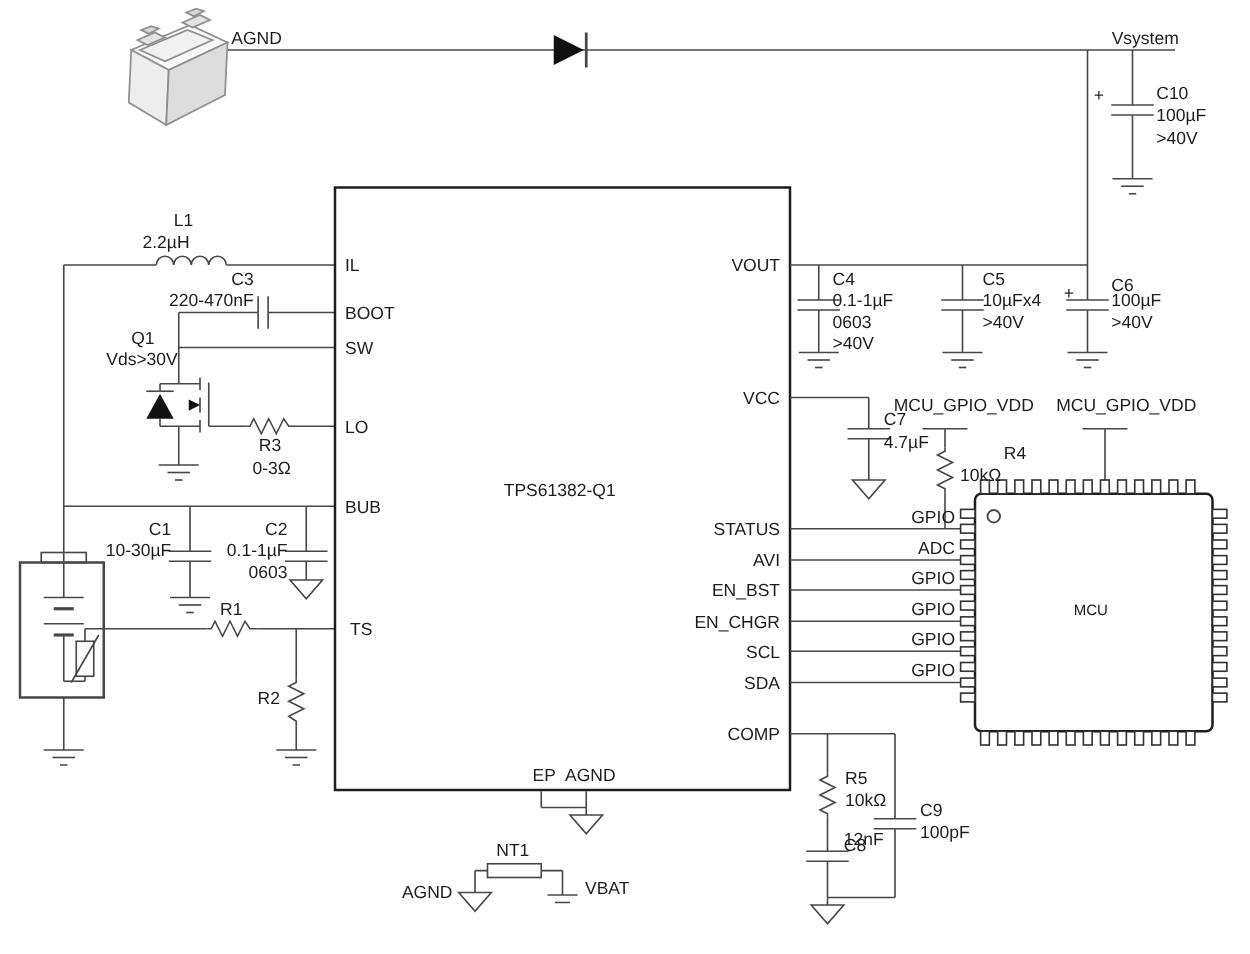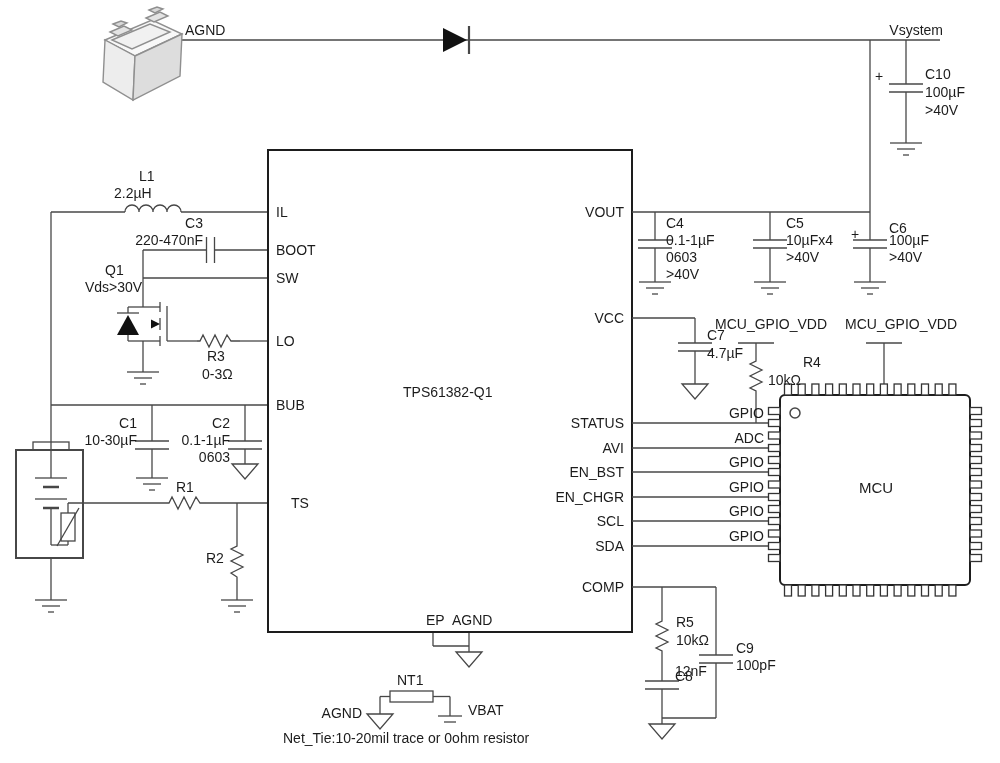--- a/index.html
+++ b/index.html
@@ -1,20 +1,20 @@
 <!DOCTYPE html>
 <html><head>
 <meta charset="utf-8">
 <style>
   html,body{margin:0;padding:0;background:#ffffff;}
   #canvas{position:relative;width:1000px;height:763px;background:#fff;
           font-family:"Liberation Sans",sans-serif;overflow:hidden;}
   .lbl{position:absolute;font-size:14px;line-height:16px;color:#1c1c1c;white-space:nowrap;}
   .r{text-align:right;}
-  .big{font-size:15px;}
+  .big{font-size:12px;}
   svg.sheet{position:absolute;left:0;top:0;}
 </style>
 </head>
 <body>
 
 <div id="canvas">
 
 <svg class="sheet" width="1000" height="763" viewBox="0 0 1000 763">
   <defs>
     <g id="gndb">
@@ -319,21 +319,21 @@
 <div class="lbl r" style="right:770px;top:449px">0603</div>
 <div class="lbl" style="left:176px;top:479px">R1</div>
 <div class="lbl" style="left:206px;top:550px">R2</div>
 
 <div class="lbl" style="left:403px;top:384px">TPS61382-Q1</div>
 <div class="lbl" style="left:276px;top:204px">IL</div>
 <div class="lbl" style="left:276px;top:242px">BOOT</div>
 <div class="lbl" style="left:276px;top:270px">SW</div>
 <div class="lbl" style="left:276px;top:333px">LO</div>
 <div class="lbl" style="left:276px;top:397px">BUB</div>
-<div class="lbl" style="left:291px;top:495px">TS</div>
+<div class="lbl" style="left:280px;top:495px">TS</div>
 <div class="lbl r" style="right:376px;top:204px">VOUT</div>
 <div class="lbl r" style="right:376px;top:310px">VCC</div>
 <div class="lbl r" style="right:376px;top:415px">STATUS</div>
 <div class="lbl r" style="right:376px;top:440px">AVI</div>
 <div class="lbl r" style="right:376px;top:464px">EN_BST</div>
 <div class="lbl r" style="right:376px;top:489px">EN_CHGR</div>
 <div class="lbl r" style="right:376px;top:513px">SCL</div>
 <div class="lbl r" style="right:376px;top:538px">SDA</div>
 <div class="lbl r" style="right:376px;top:579px">COMP</div>
 <div class="lbl" style="left:426px;top:612px">EP</div>
@@ -369,15 +369,14 @@
 <div class="lbl" style="left:676px;top:614px">R5</div>
 <div class="lbl" style="left:676px;top:632px">10kΩ</div>
 <div class="lbl" style="left:736px;top:640px">C9</div>
 <div class="lbl" style="left:736px;top:657px">100pF</div>
 <div class="lbl" style="left:675px;top:668px">C8</div>
 <div class="lbl" style="left:675px;top:663px">12nF</div>
 
 <div class="lbl" style="left:397px;top:672px">NT1</div>
 <div class="lbl r" style="right:638px;top:705px">AGND</div>
 <div class="lbl" style="left:468px;top:702px">VBAT</div>
-<div class="lbl" style="left:283px;top:730px">Net_Tie:10-20mil trace or 0ohm resistor</div>
 
 </div>
 
 </body></html>

